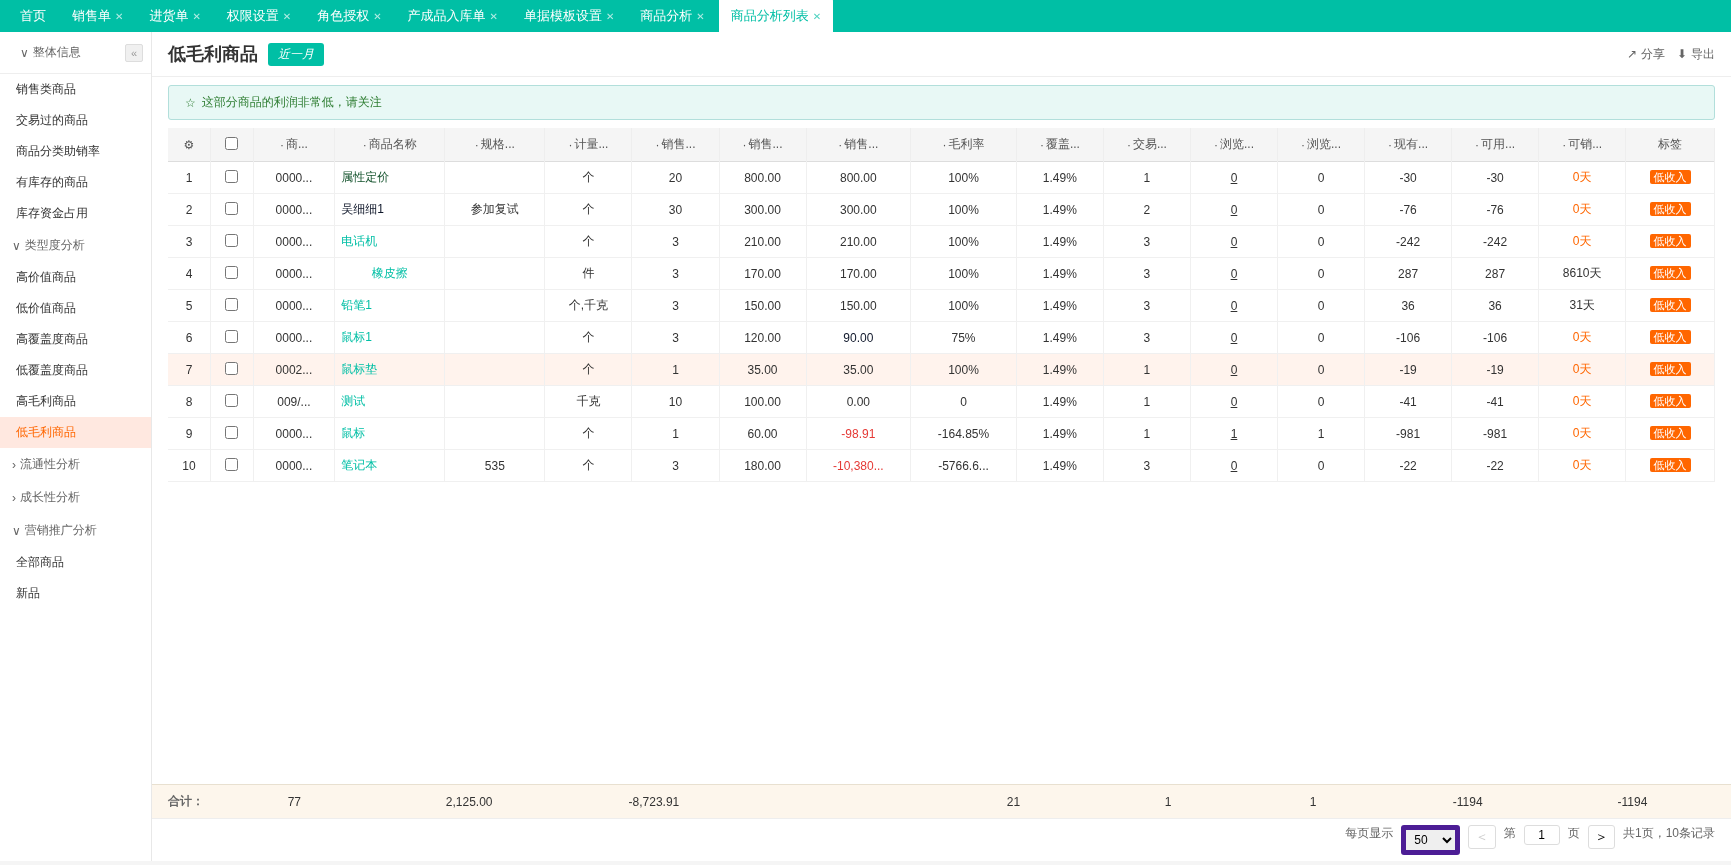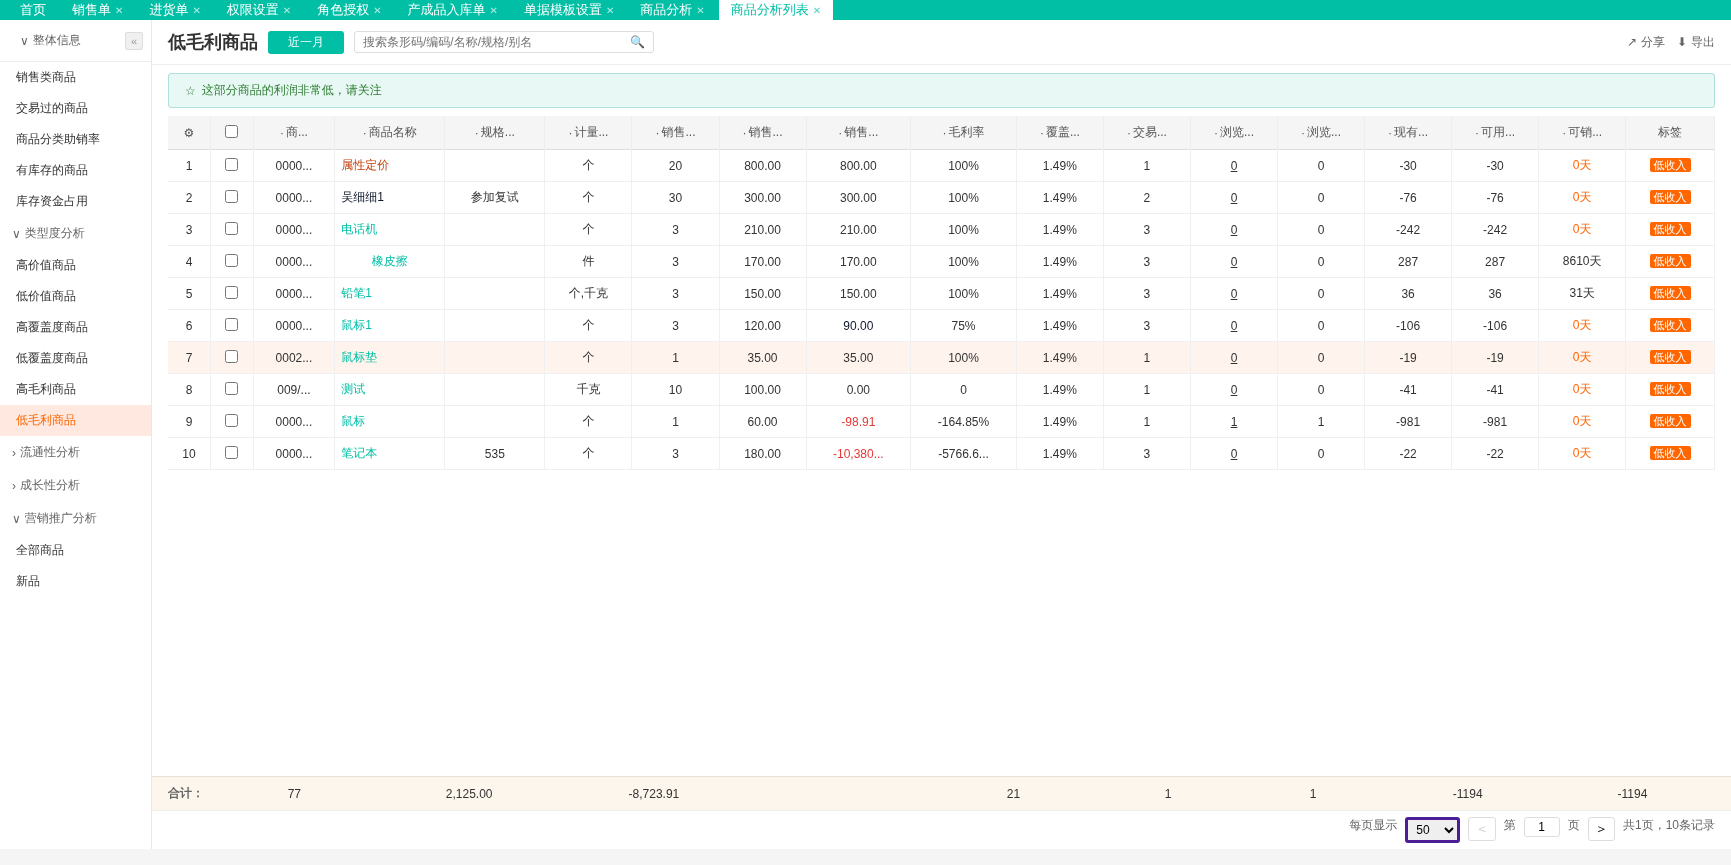--- a/index.html
+++ b/index.html
@@ -3,21 +3,21 @@
   <meta charset="utf-8">
   <style>
     * { box-sizing: border-box; margin: 0; padding: 0; }
     body { font-family: 'Microsoft YaHei', Arial, sans-serif; font-size: 12px; background: #f5f5f5; color: #333; }
 
     
     .top-nav {
       background: #00bfa5;
       display: flex;
       align-items: center;
-      height: 20px;
+      height: 32px;
       padding: 0 8px;
       gap: 2px;
     }
     .nav-item {
       color: #fff;
       padding: 0 12px;
       height: 36px;
       display: flex;
       align-items: center;
       cursor: pointer;
@@ -80,23 +80,24 @@
     .page-title {
       font-size: 18px;
       font-weight: bold;
       color: #333;
     }
     .date-filter-btn {
       background: #00bfa5;
       color: #fff;
       border: none;
       border-radius: 3px;
-      padding: 3px 20px;
+      padding: 3px 10px;
       cursor: pointer;
       font-size: 12px;
+      font-style: italic;
     }
     .search-box {
       display: flex;
       align-items: center;
       border: 1px solid #ddd;
       border-radius: 3px;
       padding: 3px 8px;
       flex: 1;
       max-width: 300px;
       gap: 6px;
@@ -215,21 +216,21 @@
       align-items: flex-start;
       justify-content: flex-end;
       padding: 6px 16px;
       gap: 8px;
       font-size: 12px;
       color: #666;
       border-top: 1px solid #eee;
       flex-shrink: 0;
     }
     .pagination-bar select {
-      border: 3px solid #4c1d95;
+      border: 5px solid #4c1d95;
       border-radius: 3px;
       padding: 2px 4px;
       font-size: 12px;
     }
     .pagination-bar .page-btn {
       cursor: pointer;
       padding: 2px 6px;
       border: 1px solid #ddd;
       border-radius: 3px;
       background: #fff;
@@ -369,24 +370,20 @@
     <div class="sidebar-item">
       <span>新品</span>
     </div>
   </aside>
 
   <div class="content-area">
 
     <div class="page-header">
       <h1 class="page-title">低毛利商品</h1>
       <button class="date-filter-btn">近一月</button>
-      <div class="search-box">
-        <input type="text" placeholder="搜索条形码/编码/名称/规格/别名" style="">
-        <span>🔍</span>
-      </div>
       <div class="header-actions">
         <div class="header-action-btn">
           <span>↗</span>
           <span>分享</span>
         </div>
         <div class="header-action-btn">
           <span>⬇</span>
           <span>导出</span>
         </div>
       </div>
@@ -504,21 +501,21 @@
                   <span>标签</span>
                 </div>
             </th>
           </tr>
         </thead>
         <tbody id="table-body">
         <tr>
       <td>1</td>
       <td><input type="checkbox" style=""></td>
       <td>0000...</td>
-      <td style="text-align:left; color:#c2410c; cursor:pointer;">属性定价</td>
+      <td style="text-align:left; color:#14532d; cursor:pointer;">属性定价</td>
       <td></td>
       <td>个</td>
       <td>20</td>
       <td>800.00</td>
       <td style="color:#333">800.00</td>
       <td>100%</td>
       <td>1.49%</td>
       <td>1</td>
       <td><span class="link-underline">0</span></td>
       <td>0</td>

